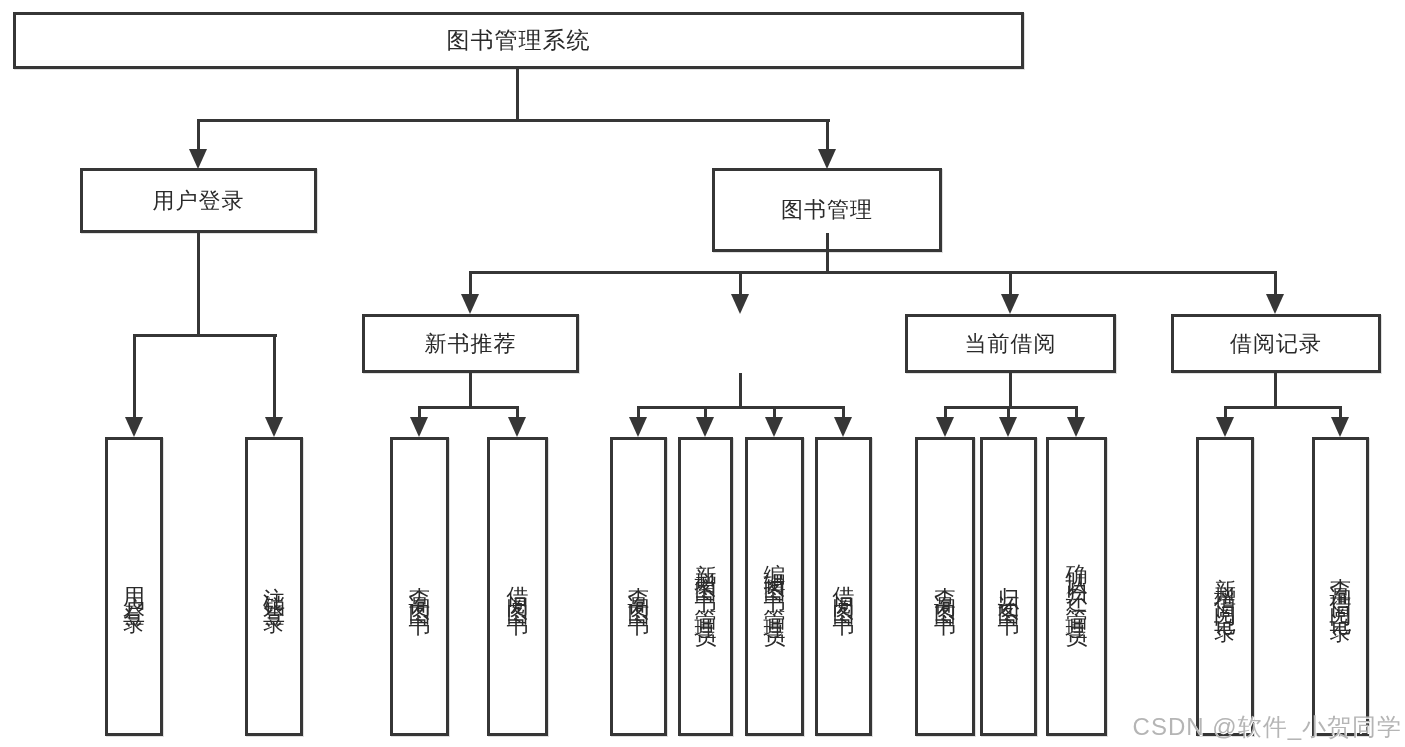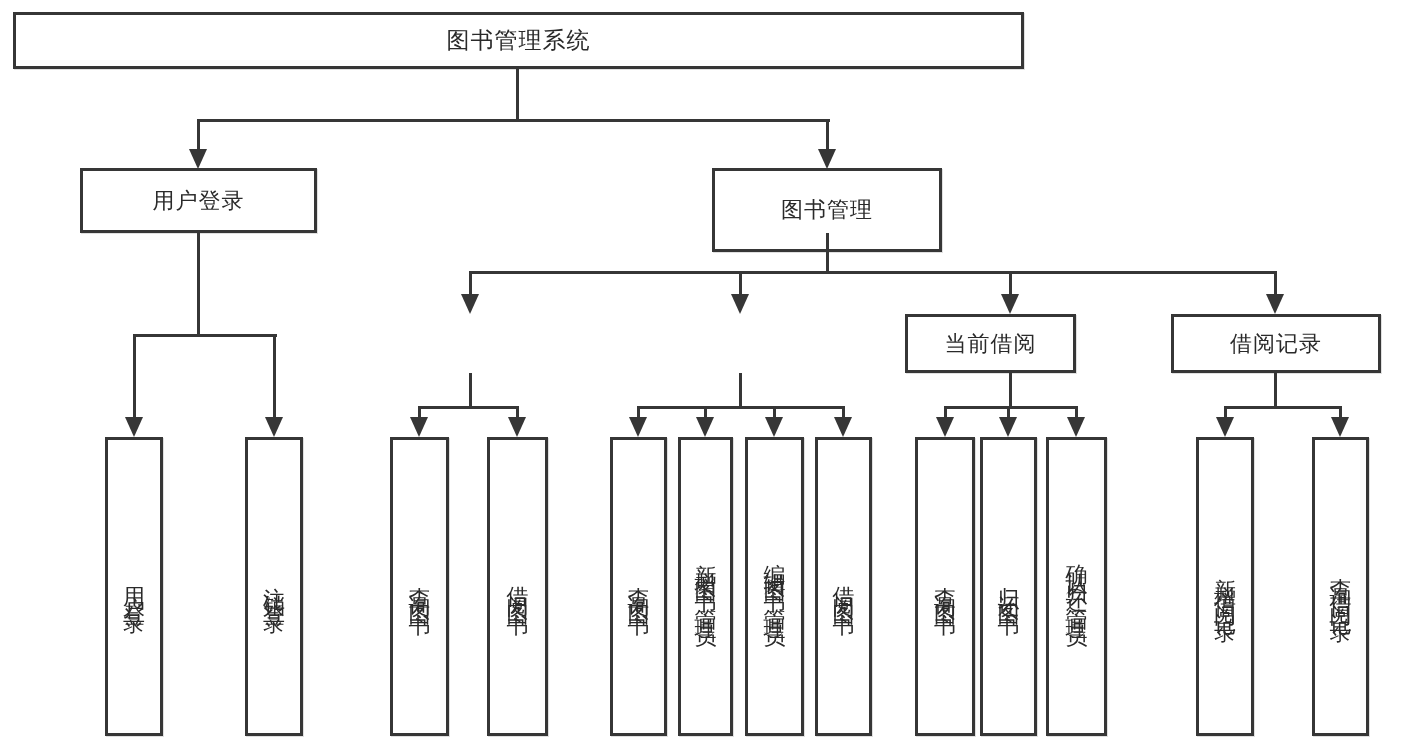--- a/index.html
+++ b/index.html
@@ -68,21 +68,24 @@
   <div class="hline" style="left:469px;top:271px;width:808px"></div>
   <div class="vline" style="left:469px;top:271px;height:25px"></div>
   <div class="arrow" style="left:461px;top:294px"></div>
   <div class="vline" style="left:739px;top:271px;height:25px"></div>
   <div class="arrow" style="left:731px;top:294px"></div>
   <div class="vline" style="left:1009px;top:271px;height:25px"></div>
   <div class="arrow" style="left:1001px;top:294px"></div>
   <div class="vline" style="left:1274px;top:271px;height:25px"></div>
   <div class="arrow" style="left:1266px;top:294px"></div>
 
-  <div class="box h" style="left:905px;top:314px;width:171px;height:59px">
+  <div class="box h" style="left:362px;top:314px;width:217px;height:59px">
+    <span>新书推荐</span>
+  </div>
+  <div class="box h" style="left:905px;top:314px;width:211px;height:59px">
     <span>当前借阅</span>
   </div>
   <div class="box h" style="left:1171px;top:314px;width:210px;height:59px">
     <span>借阅记录</span>
   </div>
 
   <div class="vline" style="left:469px;top:373px;height:35px"></div>
   <div class="hline" style="left:418px;top:406px;width:101px"></div>
   <div class="vline" style="left:418px;top:406px;height:13px"></div>
   <div class="arrow" style="left:410px;top:417px"></div>
@@ -153,14 +156,15 @@
     <span>确认归还（管理员）</span>
   </div>
 
   <div class="box v" style="left:1196px;top:437px;width:58px;height:299px">
     <span>新增借阅记录</span>
   </div>
   <div class="box v" style="left:1312px;top:437px;width:57px;height:299px">
     <span>查询借阅记录</span>
   </div>
 
+  <div class="watermark">CSDN @软件_小贺同学</div>
 
 </div>
 
 </body></html>

